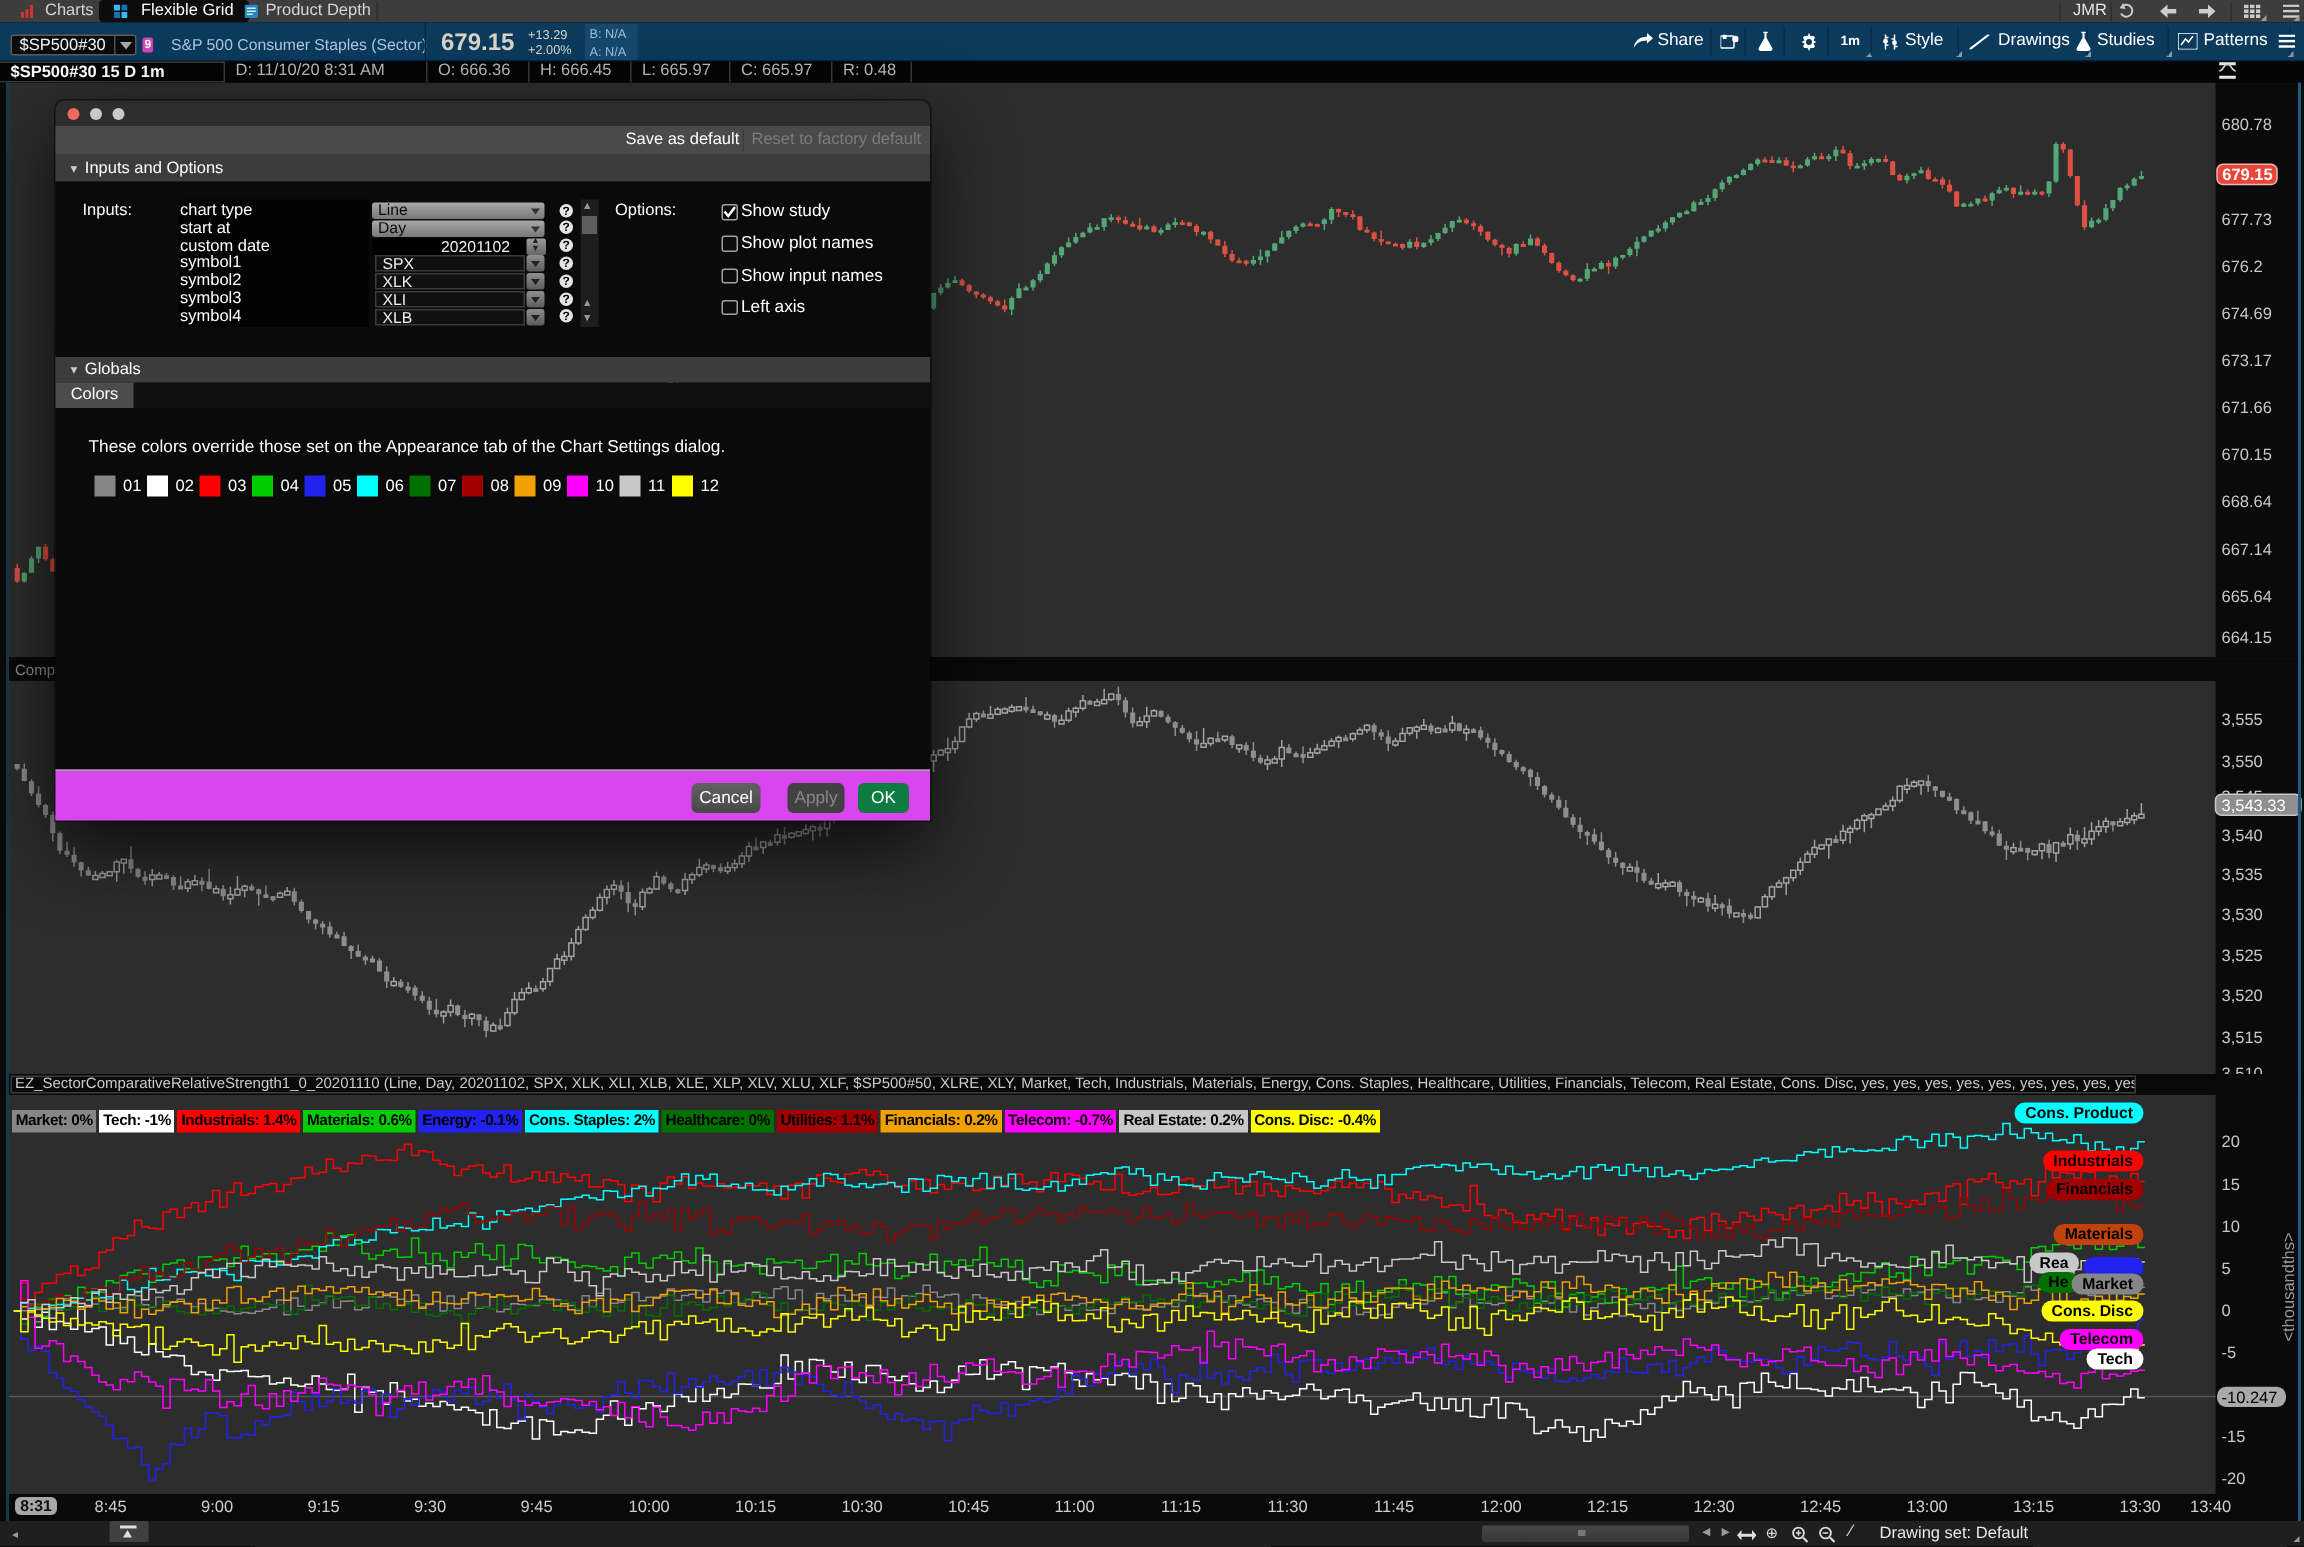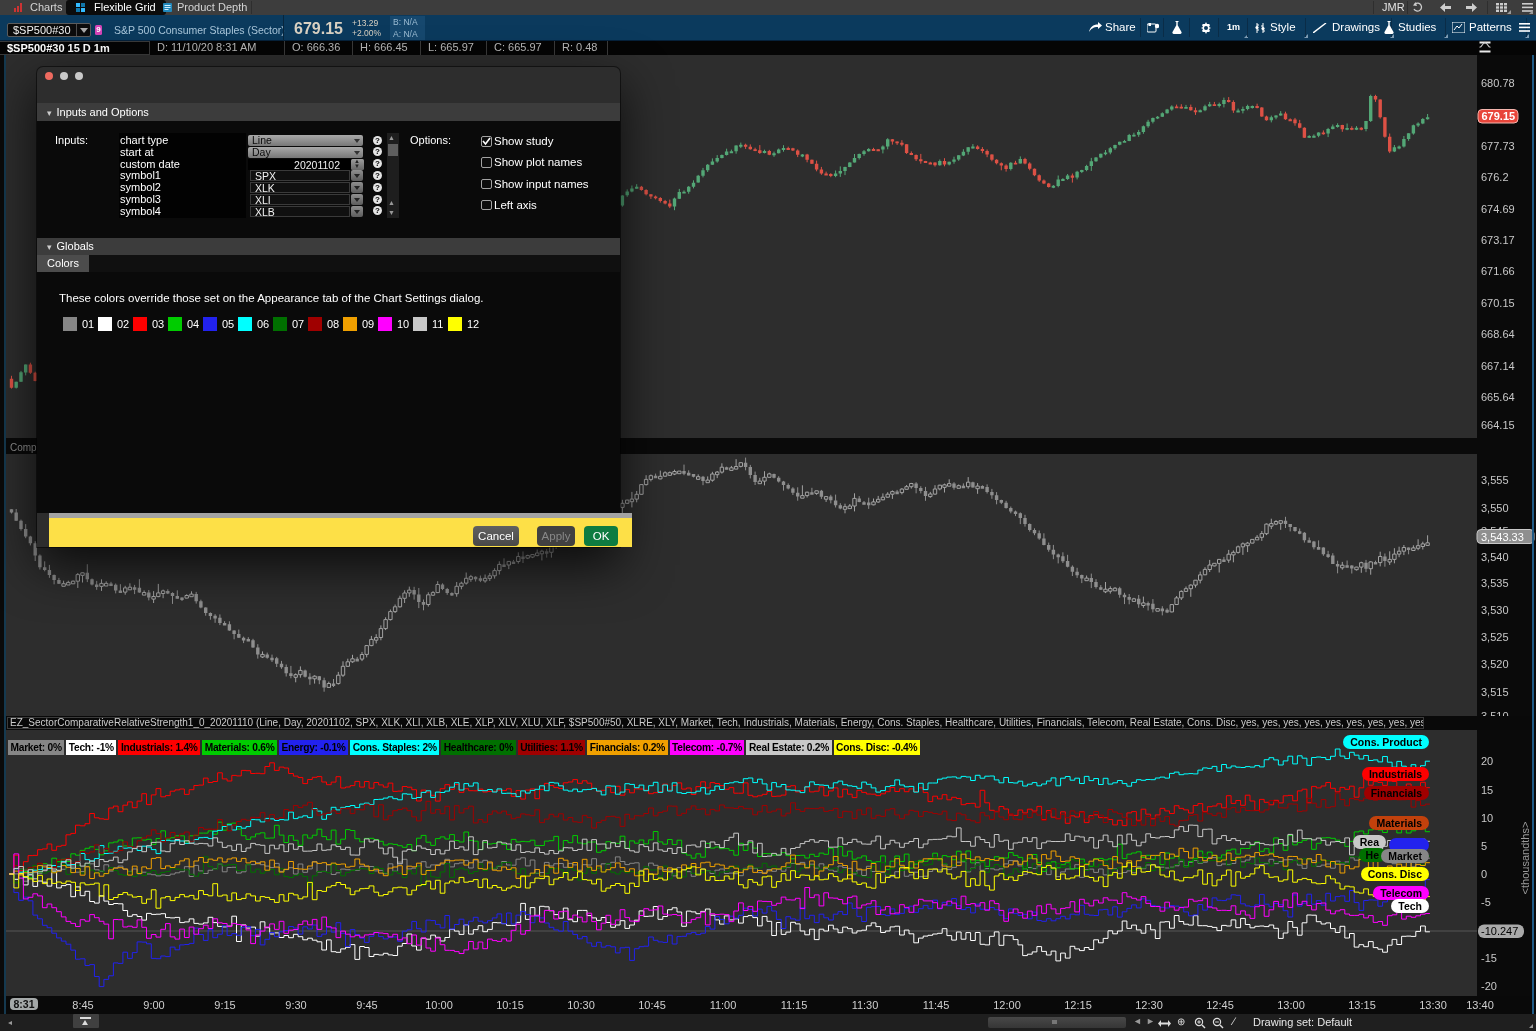--- a/index.html
+++ b/index.html
@@ -31,38 +31,38 @@
 
 svg text{fill:#c8c8c8;font-size:11px;font-family:"Liberation Sans",sans-serif}
 #compstrip{left:0;top:441px;width:1536px;height:13px;background:#0a0a0a;color:#909090;font-size:10px;line-height:13px}
 #descrow{left:0;top:716px;width:1536px;height:14px;background:#090909}
 #descbox{position:absolute;left:7px;top:1px;width:1417px;height:12px;border:1px solid #3c3c3c;color:#cbcbcb;font-size:10px;line-height:10px;padding:0 2px;overflow:hidden;white-space:nowrap}
 #legend{left:8px;top:737px;height:15px}
 .chip{display:inline-block;height:15px;line-height:15px;margin-right:2px;padding:0 2.5px;color:#000;font-size:10.2px;font-weight:bold;letter-spacing:-0.25px;white-space:nowrap}
 .bub{position:absolute;height:14px;line-height:14px;border-radius:7px;padding:0 7px;color:#000;font-size:10.5px;font-weight:bold;z-index:5;white-space:nowrap;overflow:hidden}
 
 #timeaxis{left:0;top:996px;width:1536px;height:18px;background:#090909;color:#cfcfcf;font-size:11px}
-.tl{position:absolute;top:3px;width:40px;text-align:center}
+.tl{position:absolute;top:3px;width:40px;text-align:left}
 #cursortime{position:absolute;left:10px;top:2px;width:28px;height:12px;background:#a4a8a8;border-radius:4px;color:#111;font-size:10.5px;font-weight:bold;text-align:center;line-height:12px}
 
 #botbar{left:0;top:1014px;width:1536px;height:17px;background:#1f1f1f;color:#ccc;font-size:11px}
 
 #dlg{left:37px;top:67px;width:583px;height:480px;border-radius:6px 6px 0 0;box-shadow:0 18px 50px rgba(0,0,0,.75),0 0 0 1px rgba(0,0,0,.5);font-size:11px}
 #dlgtitle{position:absolute;left:0;top:0;width:100%;height:17px;background:linear-gradient(#dedede,#c6c6c6);border-radius:6px 6px 0 0;color:#2b2b2b;text-align:center;line-height:17px;font-size:11px}
 .tlight{position:absolute;top:4.5px;width:8px;height:8px;border-radius:50%}
 #savebar{position:absolute;left:0;top:17px;width:100%;height:19px;background:#4a4a4a;color:#fff}
 #savebar .dis{color:#7b7b7b}
 .sechead{position:absolute;left:0;width:100%;height:18px;background:#3c3c3c;color:#fff;line-height:18px;padding-left:10px}
 .sechead .arr{display:inline-block;margin-right:5px;font-size:9px;color:#ccc}
 #dlgbody{position:absolute;left:0;top:54px;width:100%;height:116px;background:#0a0a0a}
 #globhead{top:170px}
 #tabrow{position:absolute;left:0;top:188px;width:100%;height:17px;background:#101010}
 #colorstab{position:absolute;left:0;top:0;width:52px;height:17px;background:#4c4c4c;color:#fff;text-align:center;line-height:17px}
 #colorbody{position:absolute;left:0;top:205px;width:100%;height:241px;background:#0a0a0a;color:#fff}
-#dlgfoot{position:absolute;left:12px;top:446px;width:100%;height:34px;background:#fde047;border-top:5px solid #a3a3a3}
+#dlgfoot{position:absolute;left:0;top:446px;width:100%;height:34px;background:#d946ef;border-top:1px solid #a3a3a3}
 .btn{position:absolute;top:8px;height:20px;border-radius:4px;color:#fff;text-align:center;line-height:20px;font-size:11.5px}
 .inrow{position:absolute;height:11.8px;line-height:11.8px;color:#fff;font-size:11px;white-space:nowrap}
 .drop{position:absolute;height:11px;background:linear-gradient(#a9a9a9,#787878);border-radius:2px;color:#0c0c0c;font-size:10.5px;line-height:11px;padding-left:4px}
 .drop:after{content:"";position:absolute;right:3px;top:4px;border-left:3.5px solid transparent;border-right:3.5px solid transparent;border-top:4px solid #333}
 .symfield{position:absolute;height:11px;background:#101010;border:1px solid #3a3a3a;color:#f0f0f0;font-size:10.5px;line-height:10px;padding-left:4px}
 .symbtn{position:absolute;width:12px;height:11px;background:linear-gradient(#8f8f8f,#5c5c5c);border-radius:2px}
 .symbtn:after{content:"";position:absolute;left:2.5px;top:4px;border-left:3.5px solid transparent;border-right:3.5px solid transparent;border-top:4px solid #222}
 .qm{position:absolute;width:9px;height:9px;border-radius:50%;background:#e4e4e4;color:#000;font-size:8px;font-weight:bold;text-align:center;line-height:9px}
 .cb{position:absolute;width:10.5px;height:10.5px;background:#0c0c0c;border:1px solid #a2a2a2;border-radius:2px}
 .cblab{position:absolute;color:#fff;font-size:11.5px}
@@ -366,20 +366,25 @@
   <div class="tri" style="right:3px;top:10px"></div>
 </div>
 
 <div class="abs" style="left:4px;top:55px;width:2px;height:959px;background:#15394f"></div>
 <div class="abs" style="left:1532px;top:55px;width:2px;height:959px;background:#1f5a85"></div>
 
 <div class="abs" id="dlg">
   <div class="tlight" style="left:8px;background:#ee6a5f"></div>
   <div class="tlight" style="left:23px;background:#c9c9c9"></div>
   <div class="tlight" style="left:38px;background:#c9c9c9"></div>
+  <div id="savebar">
+      <span style="position:absolute;left:380px;top:2.5px;font-size:11px;white-space:nowrap">Save as default</span>
+      <div style="position:absolute;left:458px;top:2px;width:1px;height:15px;background:#3a3a3a"></div>
+      <span class="dis" style="position:absolute;left:464px;top:2.5px;font-size:11px;white-space:nowrap">Reset to factory default</span>
+    </div>
   <div class="sechead" style="top:36px"><span class="arr">▾</span>Inputs and Options</div>
   <div id="dlgbody">
     <div style="position:absolute;left:82px;top:12px;width:127px;height:86px;background:#020202"></div>
     <div class="inrow" style="left:18px;top:14px">Inputs:</div>
     <div class="inrow" style="left:83px;top:14px">chart type</div>
     <div class="inrow" style="left:83px;top:25.8px">start at</div>
     <div class="inrow" style="left:83px;top:37.6px">custom date</div>
     <div class="inrow" style="left:83px;top:49.4px">symbol1</div>
     <div class="inrow" style="left:83px;top:61.2px">symbol2</div>
     <div class="inrow" style="left:83px;top:73px">symbol3</div>

